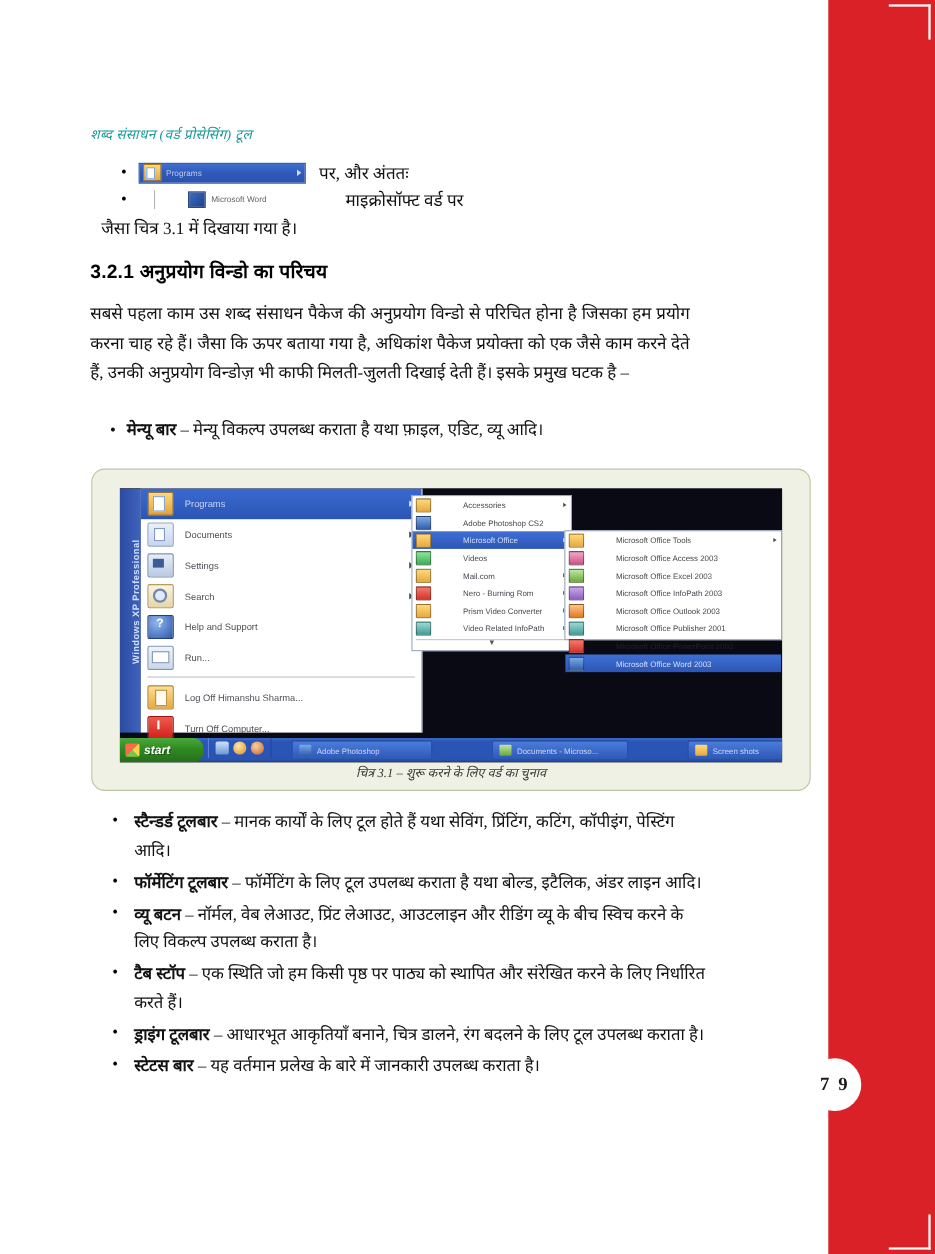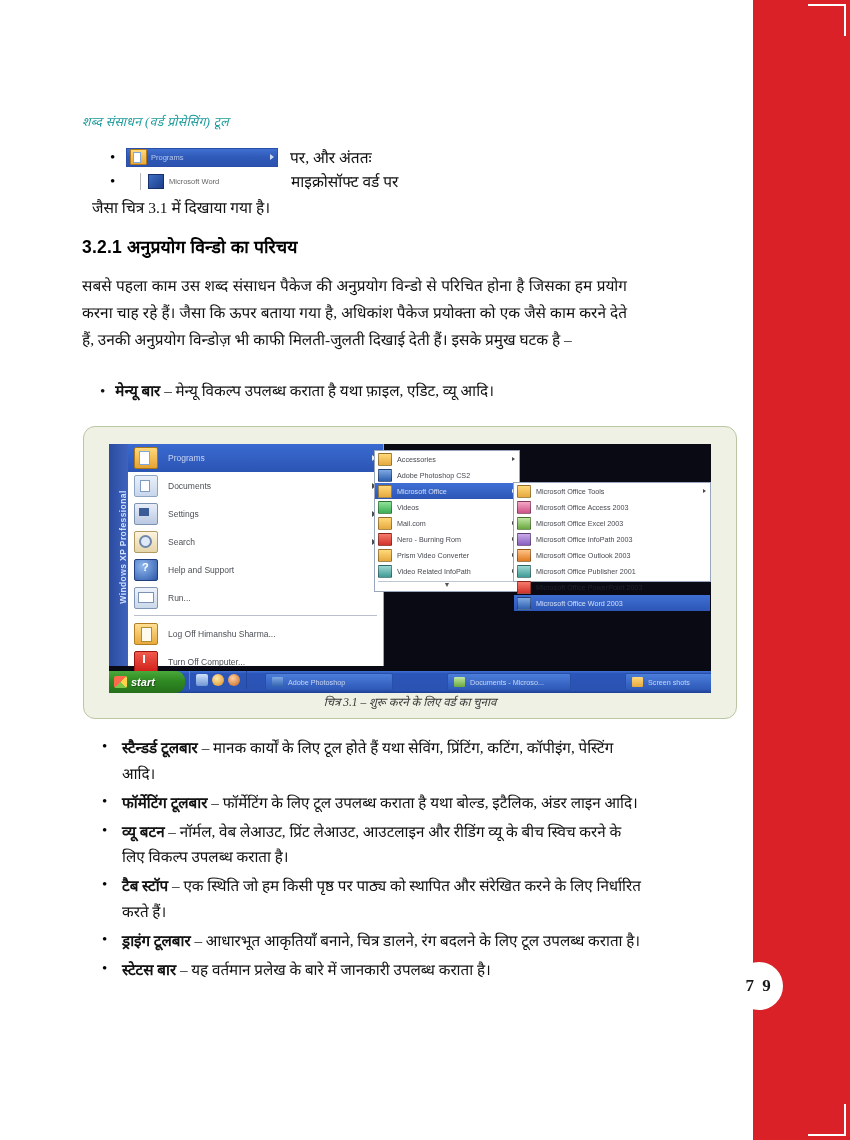--- a/index.html
+++ b/index.html
@@ -172,20 +172,21 @@
   .ui-strip-word {
     position: relative;
     width: 116px;
     height: 17px;
     background: #ffffff;
     border-left: 1px solid #b8b8b8;
     display: flex;
     align-items: center;
     overflow: hidden;
     margin-left: 14px;
+    padding-left: 23px;
   }
   .ui-strip-word .ic {
     width: 14px;
     height: 13px;
     margin: 0 5px 0 7px;
     background: linear-gradient(135deg,#3d6ec4,#1d3f8a);
     border: 1px solid #17306b;
     flex: 0 0 14px;
   }
   .ui-strip-word .lbl {
@@ -399,20 +400,21 @@
     border: 1px solid #9aa6bb;
     box-sizing: border-box;
   }
   .si {
     position: relative;
     display: flex;
     align-items: center;
     height: 16px;
     padding-left: 3px;
     box-sizing: border-box;
+    gap: 24px;
   }
   .si.sel { background: linear-gradient(to bottom,#3f6fd4,#2c56b6); }
   .si .sic {
     width: 12px; height: 11px;
     flex: 0 0 12px;
     margin-right: 5px;
     border: 1px solid rgba(0,0,0,.35);
     border-radius: 1px;
     position: relative;
   }

